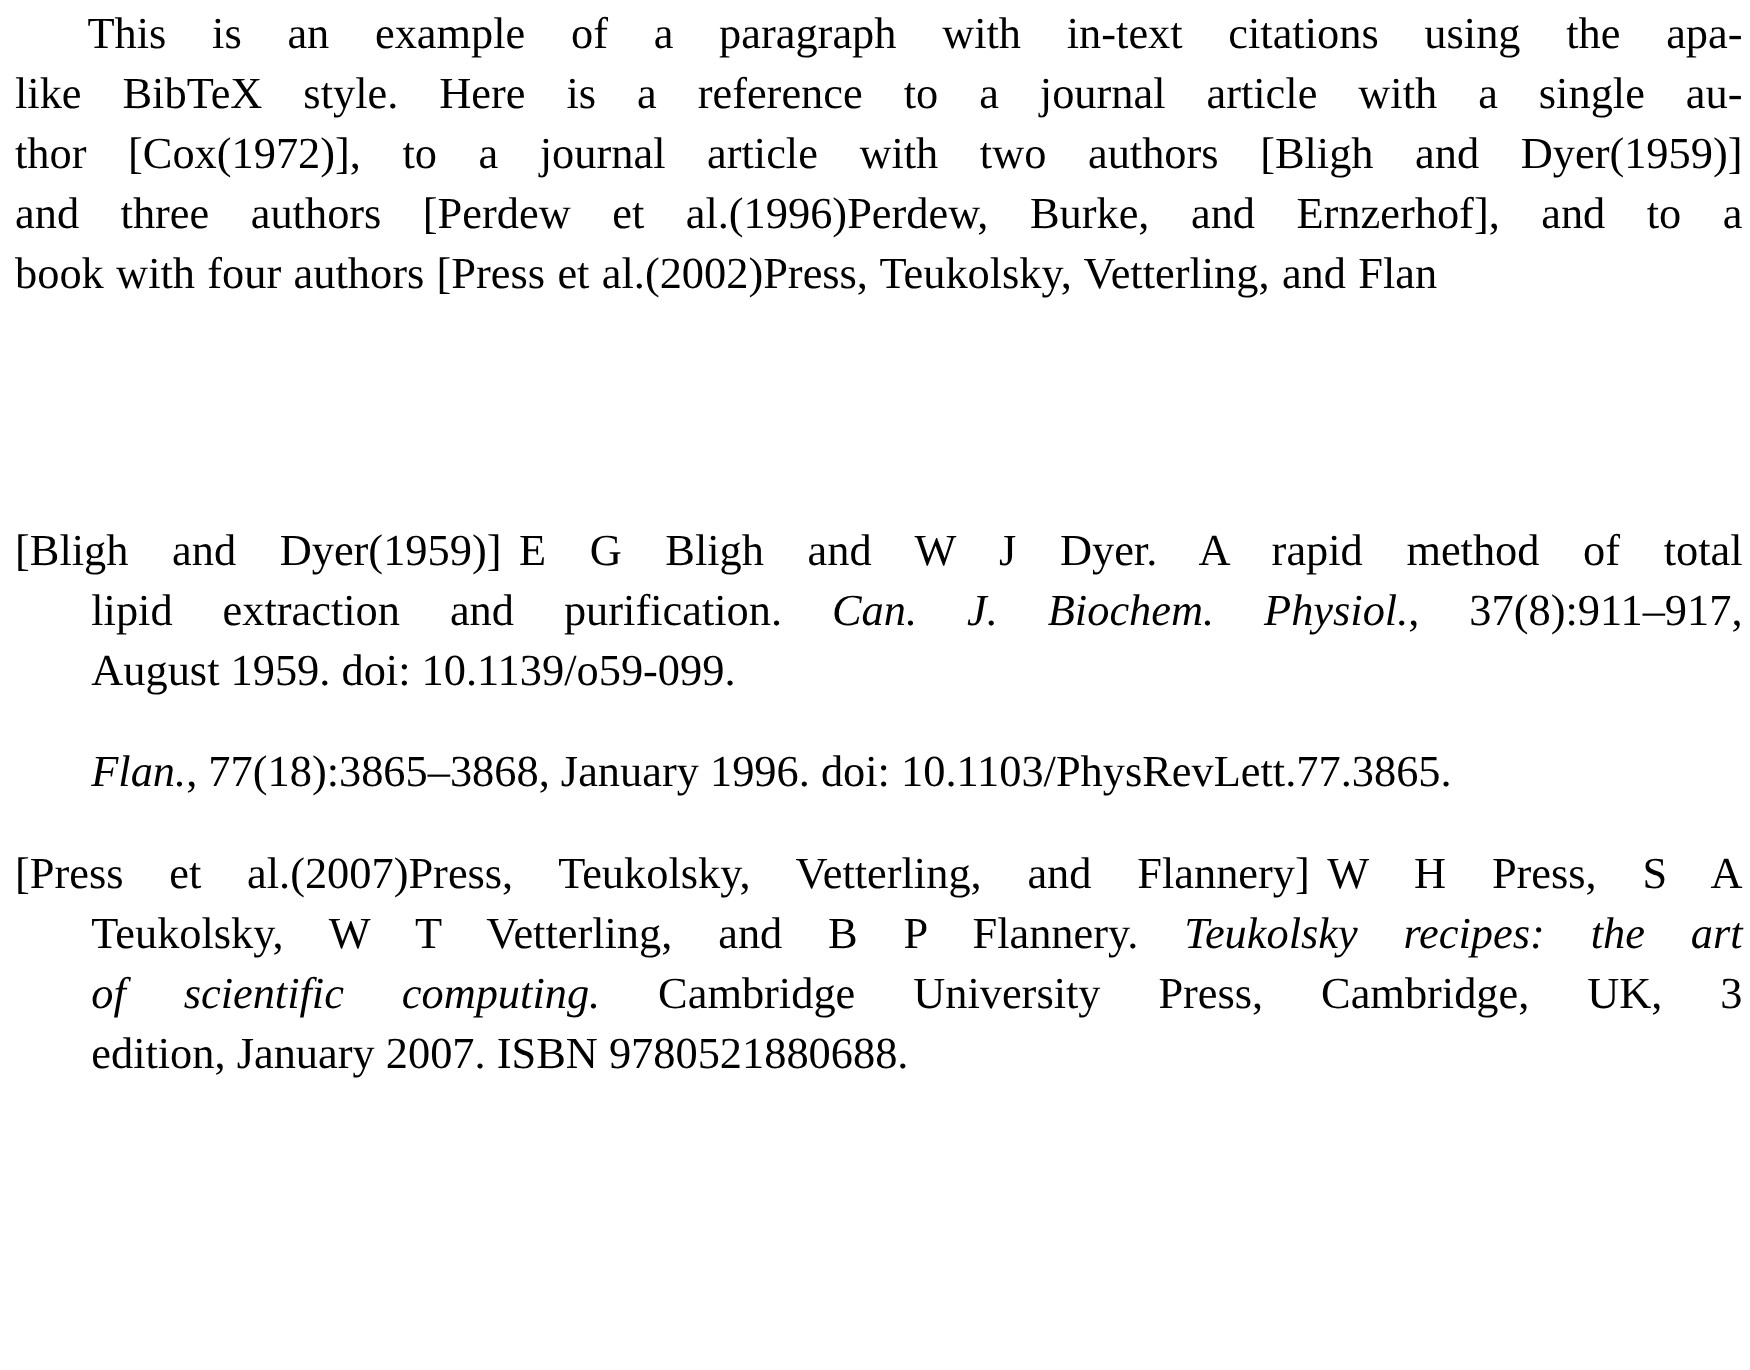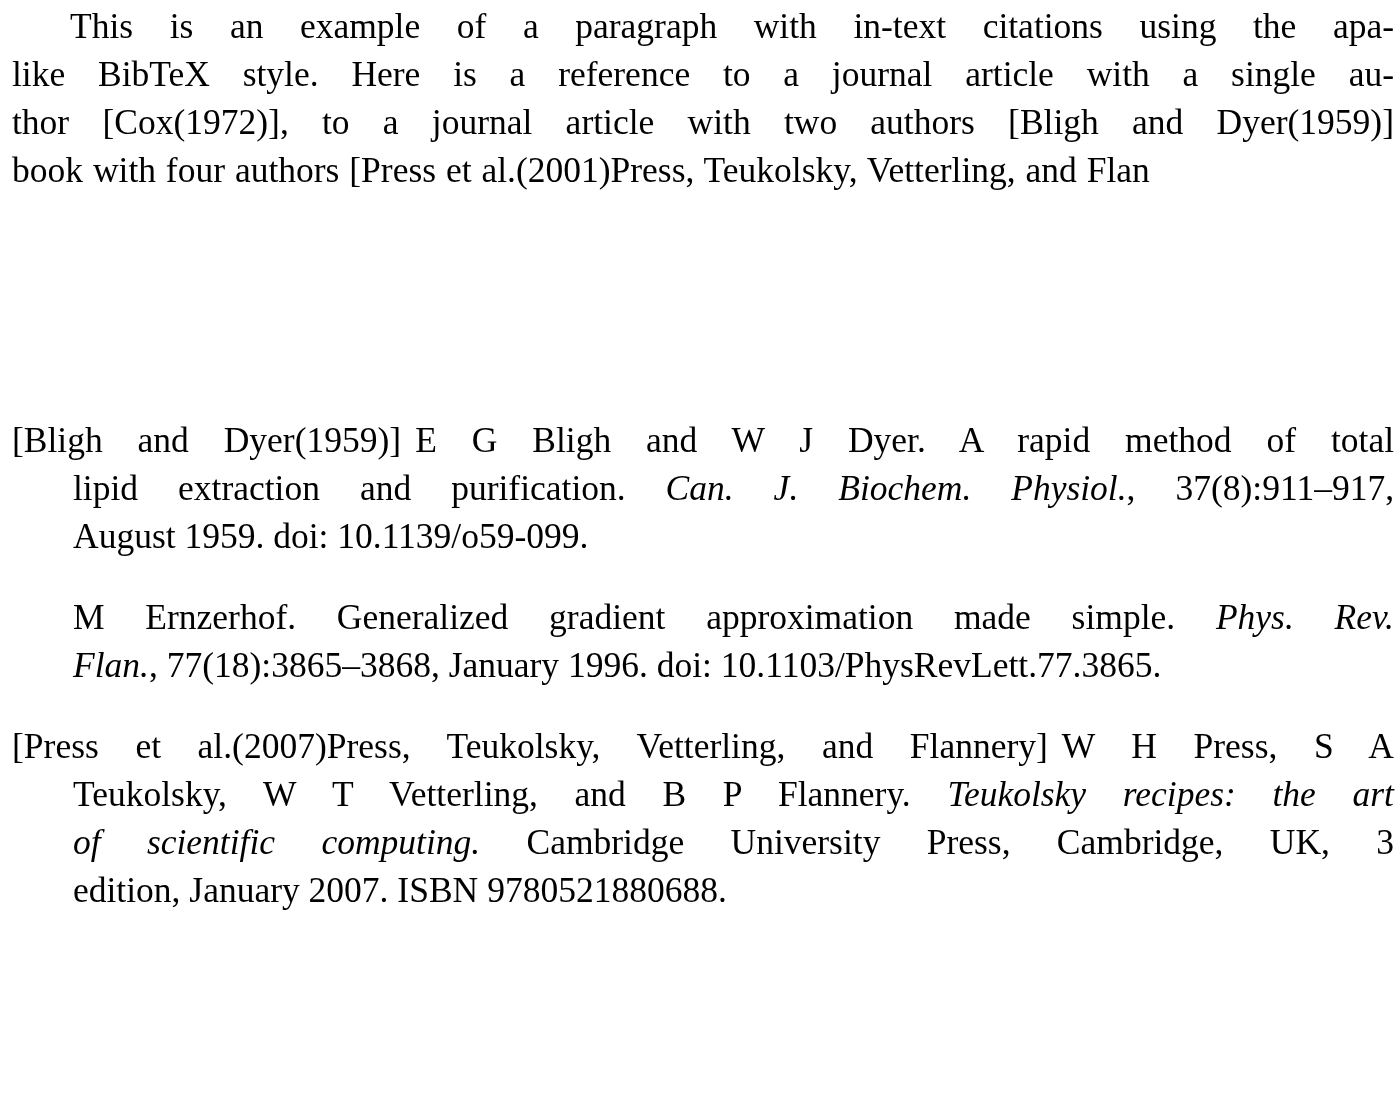--- a/index.html
+++ b/index.html
@@ -68,34 +68,34 @@
   </style>
 </head>
 <body>
 
 <div class="page">
 
   <div class="paragraph" style="text-indent:0;">
     <span class="line first">This is an example of a paragraph with in-text citations using the apa-</span>
     <span class="line">like BibTeX style. Here is a reference to a journal article with a single au-</span>
     <span class="line">thor [Cox(1972)], to a journal article with two authors [Bligh and Dyer(1959)]</span>
-    <span class="line last-clip">book with four authors [Press et al.(2001)Press, Teukolsky, Vetterling, and Flan</span>
+    <span class="line">and three authors [Perdew et al.(1996)Perdew, Burke, and Ernzerhof], and to a</span>
+    <span class="line last-clip">book with four authors [Press et al.(2002)Press, Teukolsky, Vetterling, and Flan</span>
   </div>
 
   <div class="biblio">
 
 
     <div class="bib-entry">
       <span class="bib-line"><span class="bib-label">[Bligh and Dyer(1959)]</span><span>E G Bligh and W J Dyer. A rapid method of total</span></span>
       <span class="bib-line cont"><span>lipid extraction and purification.</span> <span class="it">Can. J. Biochem. Physiol.</span><span>, 37(8):911–917,</span></span>
       <span class="bib-line cont final"><span>August 1959. doi: 10.1139/o59-099.</span></span>
     </div>
 
     <div class="bib-entry">
-      <span class="bib-line cont"><span>M Ernzerhof. Generalized gradient approximation made simple.</span> <span class="it">Phys. Rev.</span></span>
       <span class="bib-line cont final"><span class="it">Flan.</span><span>, 77(18):3865–3868, January 1996. doi: 10.1103/PhysRevLett.77.3865.</span></span>
     </div>
 
     <div class="bib-entry">
       <span class="bib-line"><span class="bib-label">[Press et al.(2007)Press, Teukolsky, Vetterling, and Flannery]</span><span>W H Press, S A</span></span>
       <span class="bib-line cont"><span>Teukolsky, W T Vetterling, and B P Flannery.</span> <span class="it">Teukolsky recipes: the art</span></span>
       <span class="bib-line cont"><span class="it">of scientific computing.</span> <span>Cambridge University Press, Cambridge, UK, 3</span></span>
       <span class="bib-line cont final"><span>edition, January 2007. ISBN 9780521880688.</span></span>
     </div>
 

